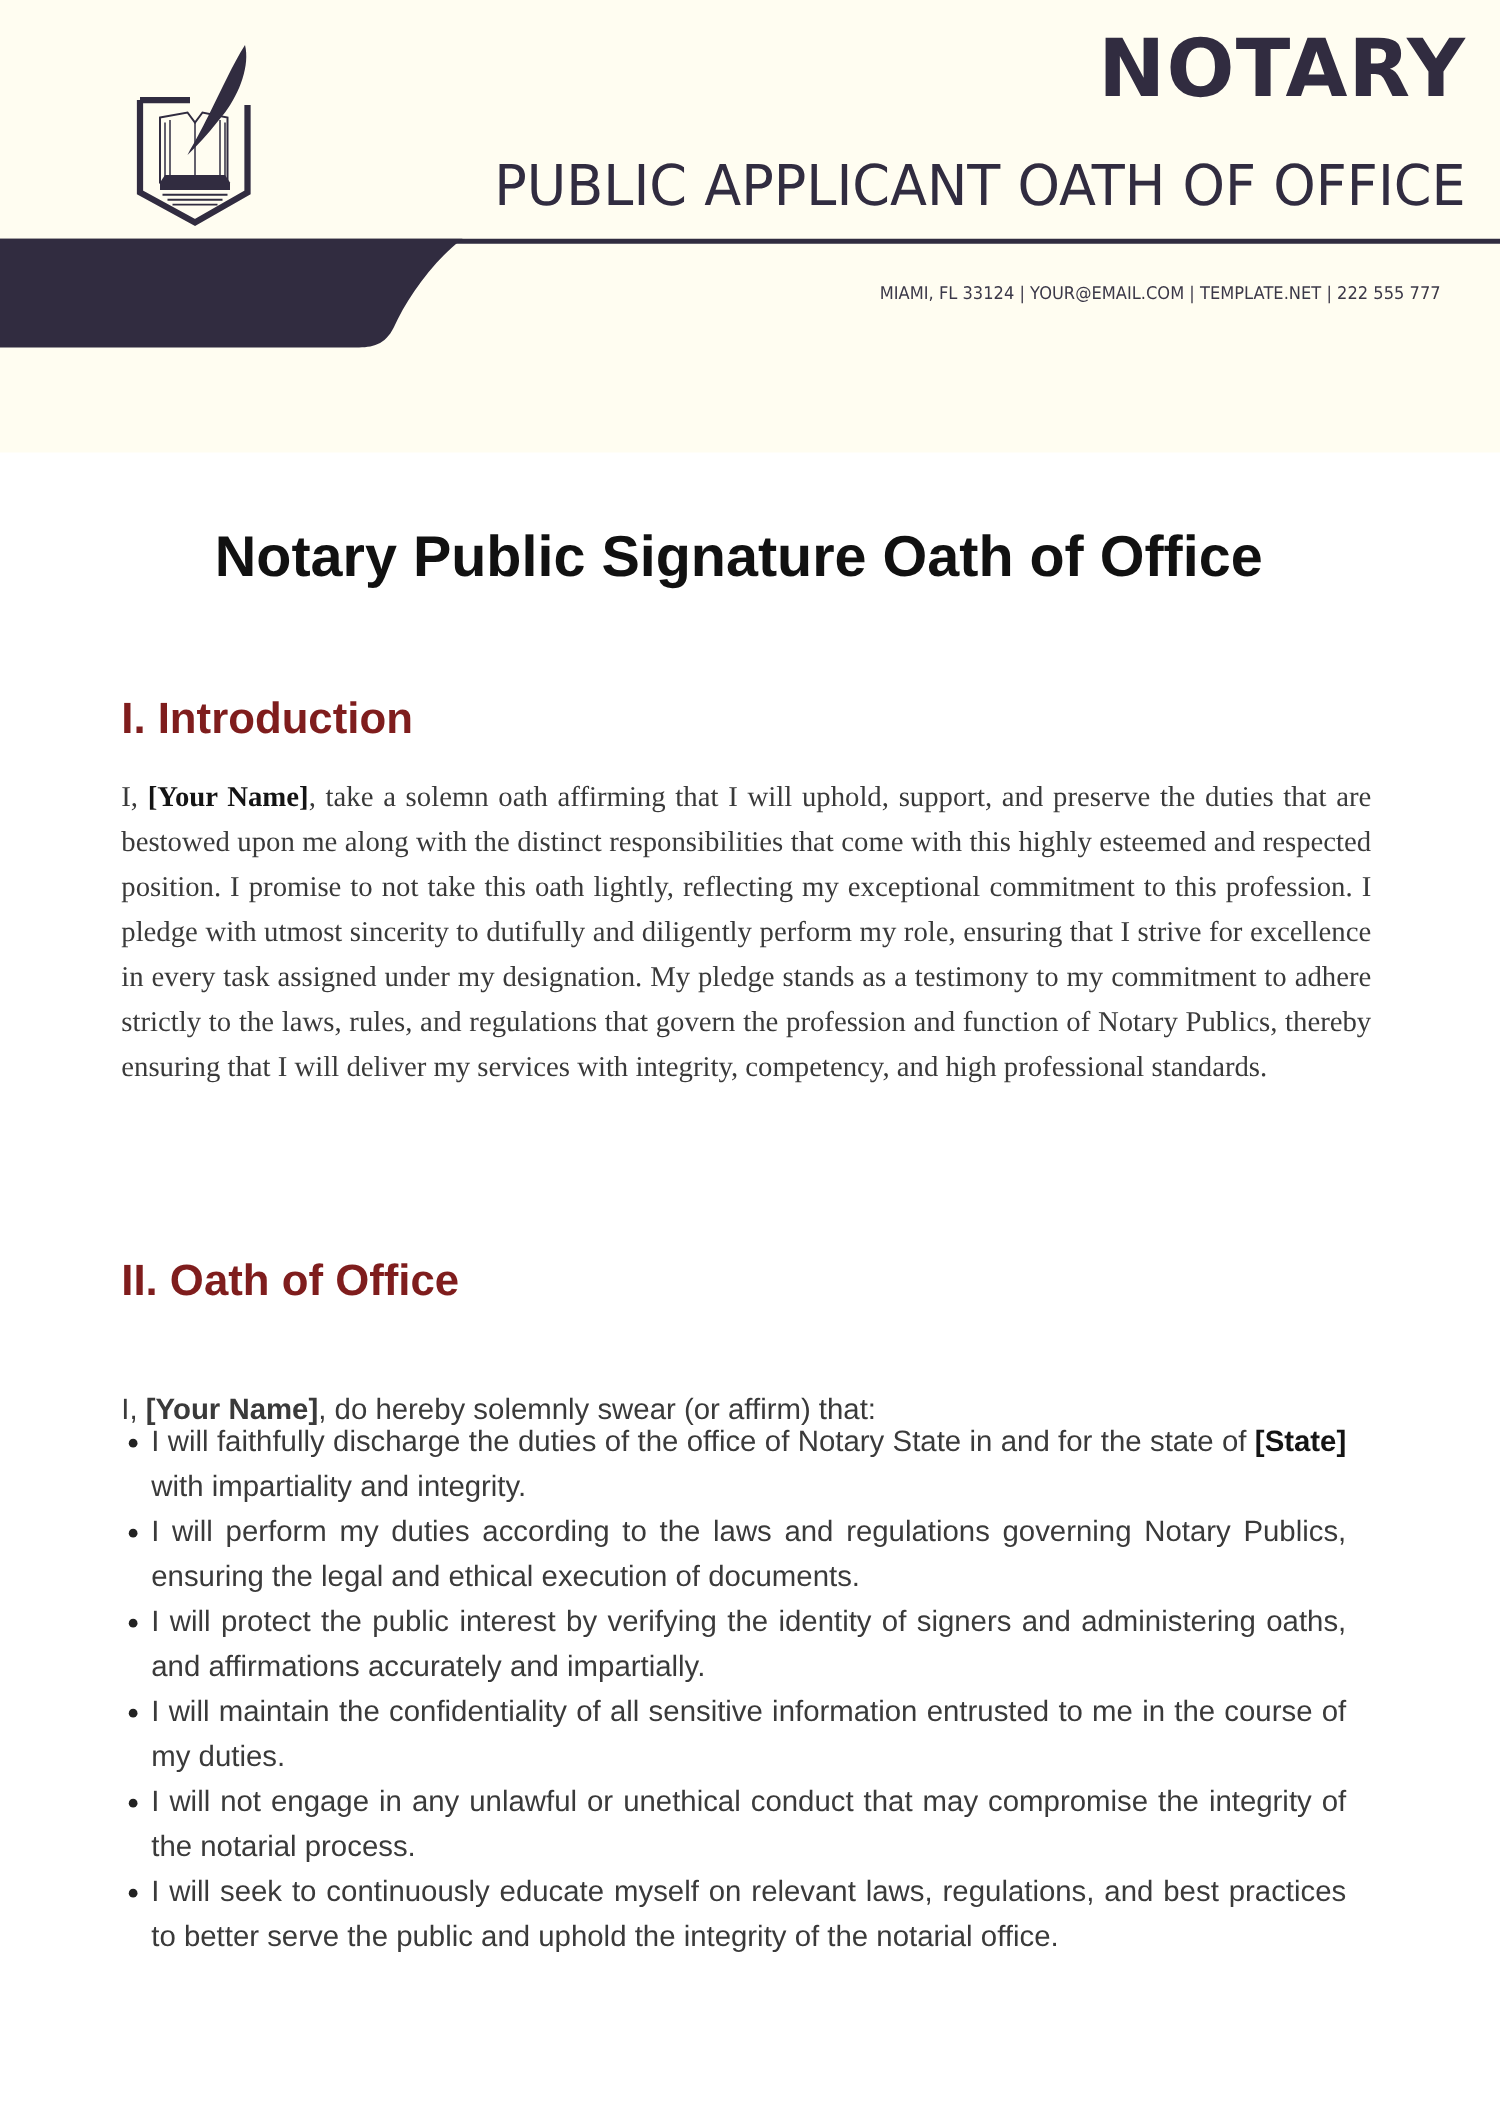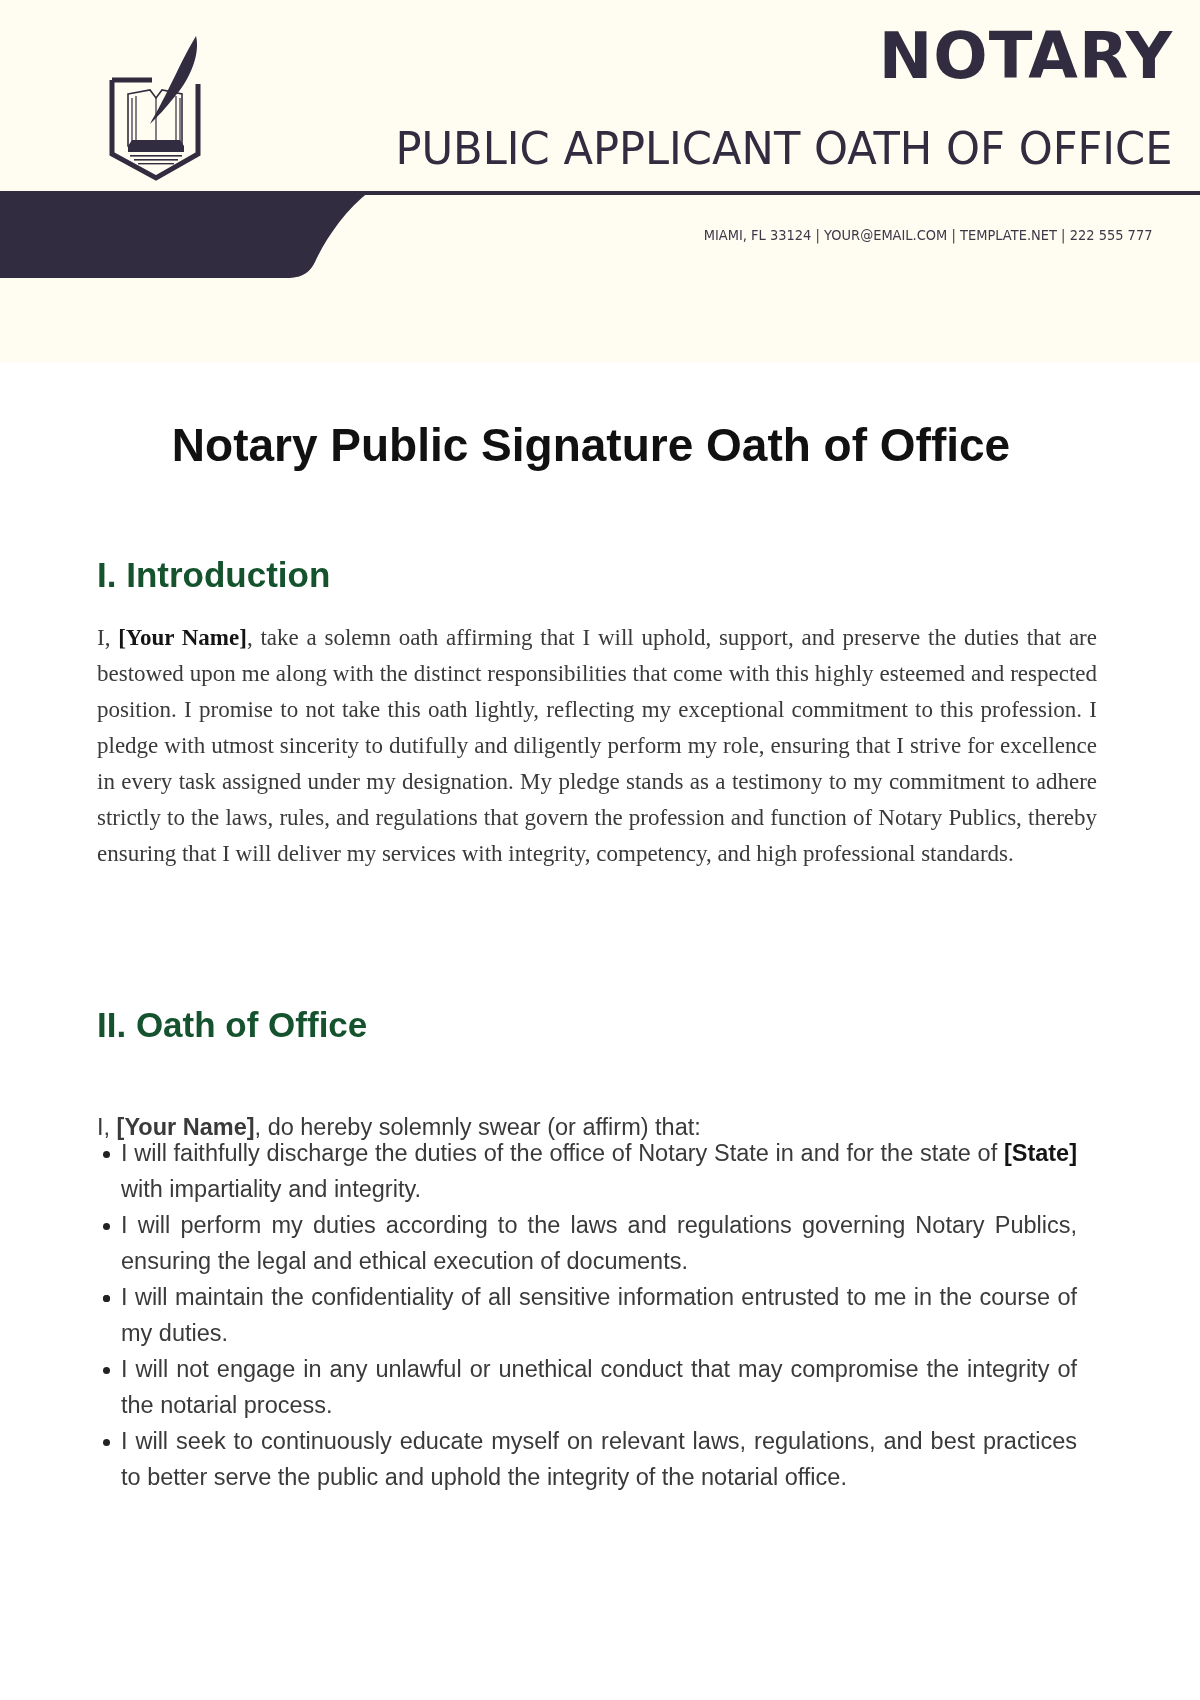--- a/index.html
+++ b/index.html
@@ -87,21 +87,21 @@
       color: #111111;
       letter-spacing: 0px;
       padding-right: 12px;
     }
     .section-heading {
       position: absolute;
       left: 0;
       font-family: "Liberation Sans", sans-serif;
       font-weight: bold;
       font-size: 35px;
-      color: #14532d;
+      color: #7f1d1d;
       line-height: 1;
     }
     .para {
       position: absolute;
       left: 0;
       width: 1000px;
       font-family: Liberation Serif, serif;
       font-size: 23px;
       line-height: 36px;
       color: #3a3a3a;
@@ -188,20 +188,21 @@
     <li class="bullet">
       <span class="bullet-dot"></span>
       <span class="bullet-text"><span>I will faithfully discharge the duties of the office of Notary State in and for the state of </span><b>[State]</b><span> with impartiality and integrity.</span></span>
     </li>
     <li class="bullet">
       <span class="bullet-dot"></span>
       <span class="bullet-text">I will perform my duties according to the laws and regulations governing Notary Publics, ensuring the legal and ethical execution of documents.</span>
     </li>
     <li class="bullet">
       <span class="bullet-dot"></span>
+      <span class="bullet-text">I will protect the public interest by verifying the identity of signers and administering oaths, and affirmations accurately and impartially.</span>
     </li>
     <li class="bullet">
       <span class="bullet-dot"></span>
       <span class="bullet-text">I will maintain the confidentiality of all sensitive information entrusted to me in the course of my duties.</span>
     </li>
     <li class="bullet">
       <span class="bullet-dot"></span>
       <span class="bullet-text">I will not engage in any unlawful or unethical conduct that may compromise the integrity of the notarial process.</span>
     </li>
     <li class="bullet">

